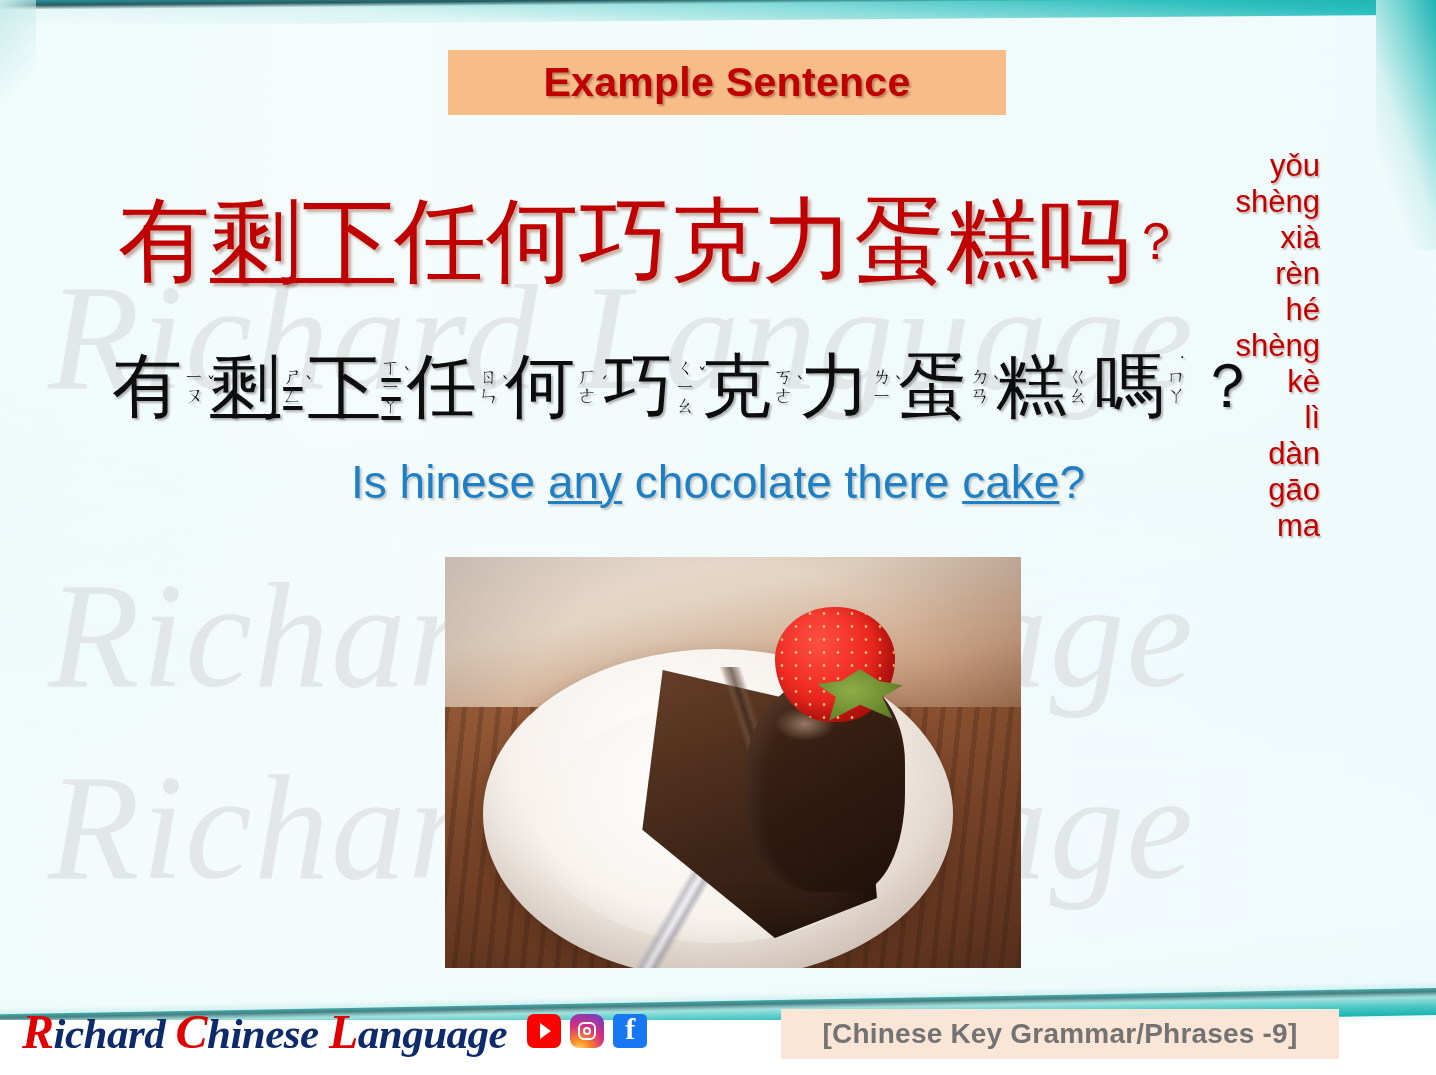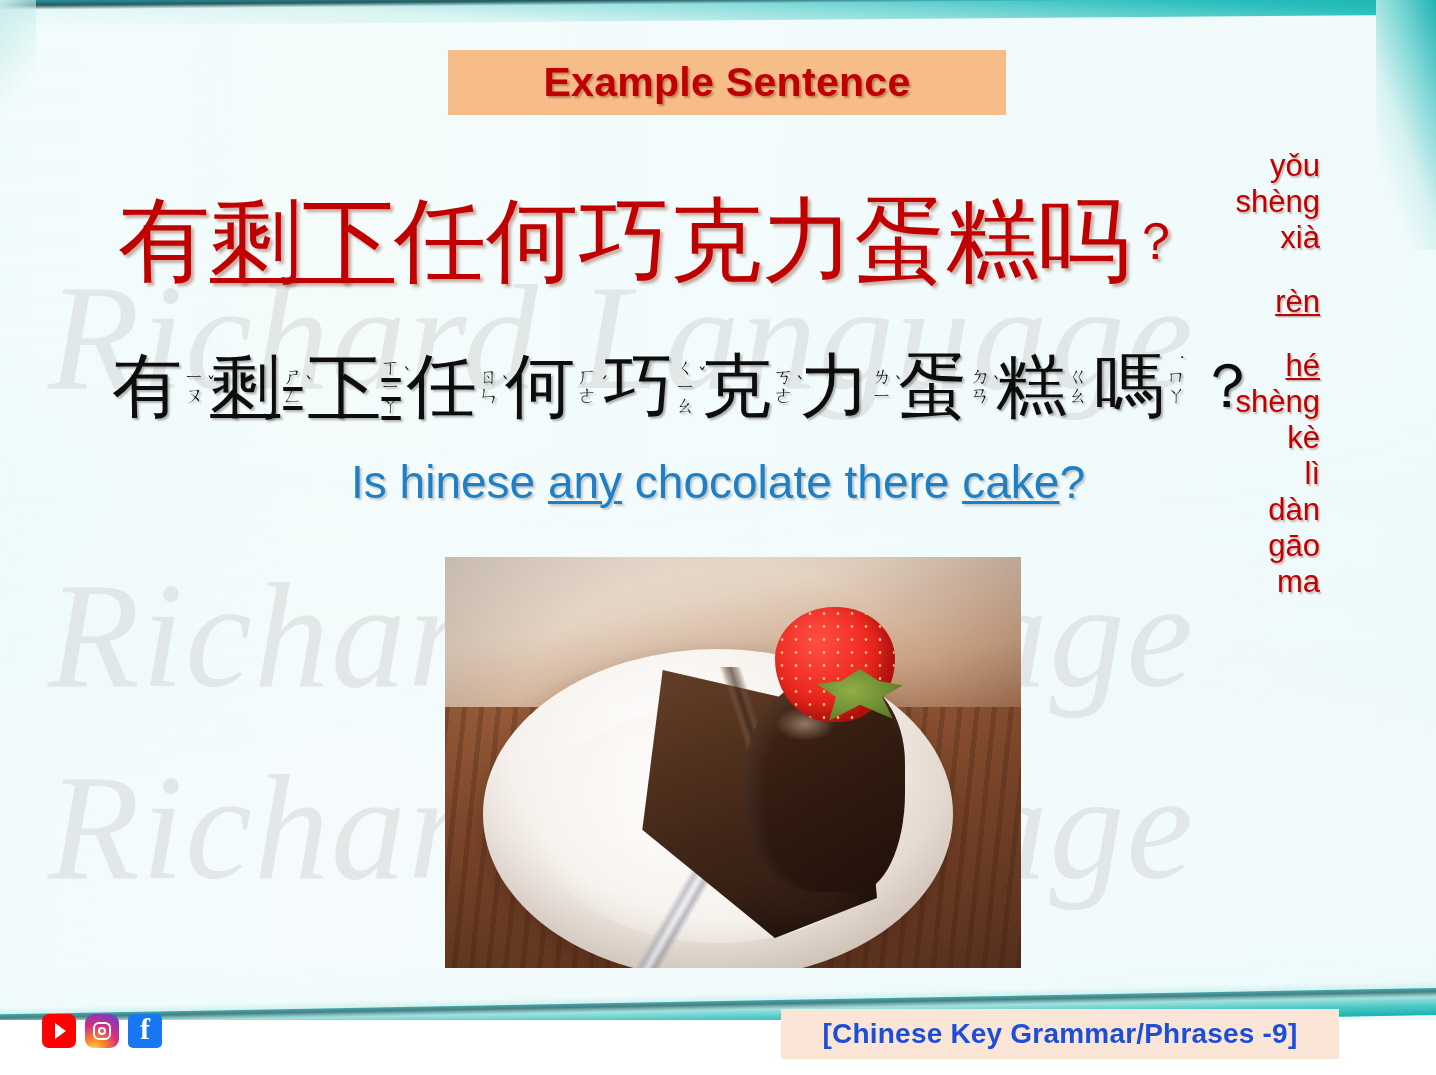--- a/index.html
+++ b/index.html
@@ -86,21 +86,21 @@
 
   
   .pinyin{
     position:absolute;left:120px;top:148px;width:1200px;height:40px;
     display:flex;align-items:flex-end;justify-content:space-between;
     color:#c00000;font-size:31px;
     text-shadow:1.5px 1.5px 1.5px rgba(140,80,60,.4);
     flex-direction:column;
   }
   .pinyin span{display:inline-block;}
-  .pinyin .u{text-decoration:underline;text-decoration-thickness:2px;text-underline-offset:2px;margin-top:28px;}
+  .pinyin .u{text-decoration-thickness:2px;text-underline-offset:2px;}
 
   
   .simp{
     position:absolute;left:118px;top:186px;width:1220px;height:110px;
     color:#c00000;
     font-family:"DejaVu Serif", serif;
     font-size:92px;line-height:104px;white-space:nowrap;
     text-shadow:3px 3px 3px rgba(140,80,60,.45);
     display:flex;align-items:center;
   }
@@ -255,21 +255,21 @@
     color:#fff;font-family:"Liberation Serif", serif;font-weight:bold;
     font-size:30px;line-height:34px;text-align:center;
   }
   .ico-fb span{display:block;margin-top:-2px;}
 
   .tagbox{
     position:absolute;left:781px;bottom:16px;width:558px;height:50px;
     background:#fbe5d6;display:flex;align-items:center;justify-content:center;
   }
   .tagbox-text{
-    font-size:28px;font-weight:bold;color:#1d4ed8;letter-spacing:.2px;
+    font-size:28px;font-weight:bold;color:#737373;letter-spacing:.2px;
   }
 </style>
 </head>
 <body>
 
 <div id="slide">
 
   <div class="sheen"></div>
   <div class="edge edge-top"></div>
   <div class="edge edge-top2"></div>
@@ -421,20 +421,21 @@
     <div class="p-fork2"></div>
     <div class="p-ganache"></div>
     <div class="p-ganache-shine"></div>
     <div class="p-straw"></div>
     <div class="p-straw-seeds"></div>
     <div class="p-leaf"></div>
     <div class="p-vignette"></div>
   </div>
 
   <div class="brand">
+    <div class="brand-text" id="brand-text"><span class="r">R</span><span>ichard </span><span class="r">C</span><span>hinese </span><span class="r">L</span><span>anguage</span></div>
     <div class="social">
       <div class="ico ico-yt"></div>
       <div class="ico ico-ig"></div>
       <div class="ico ico-fb">
           <span>f</span>
         </div>
     </div>
   </div>
 
   <div class="tagbox">

